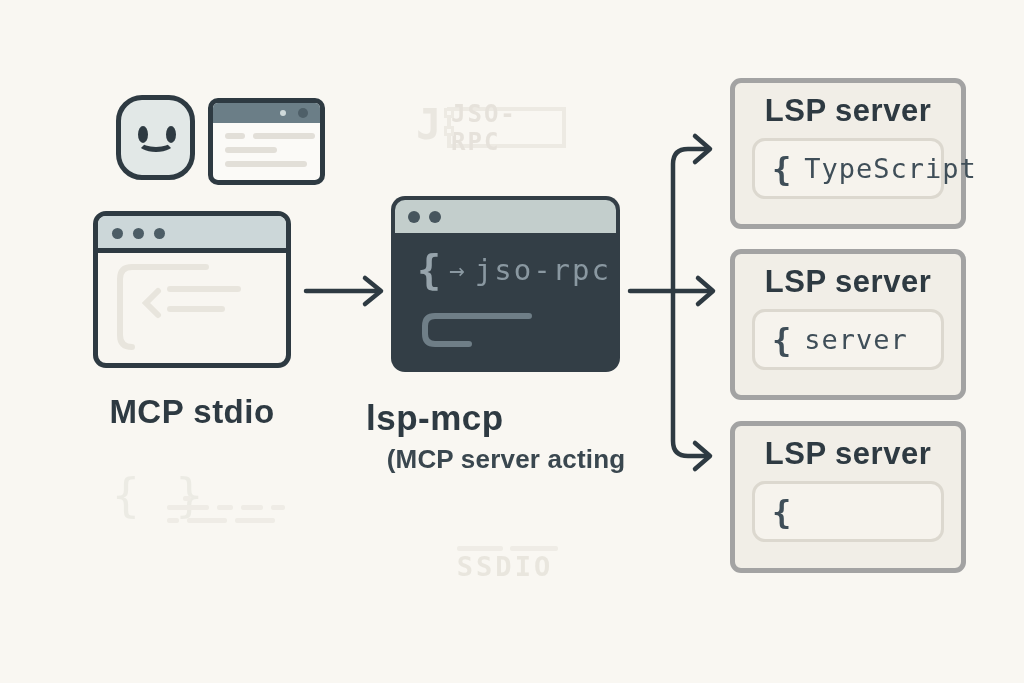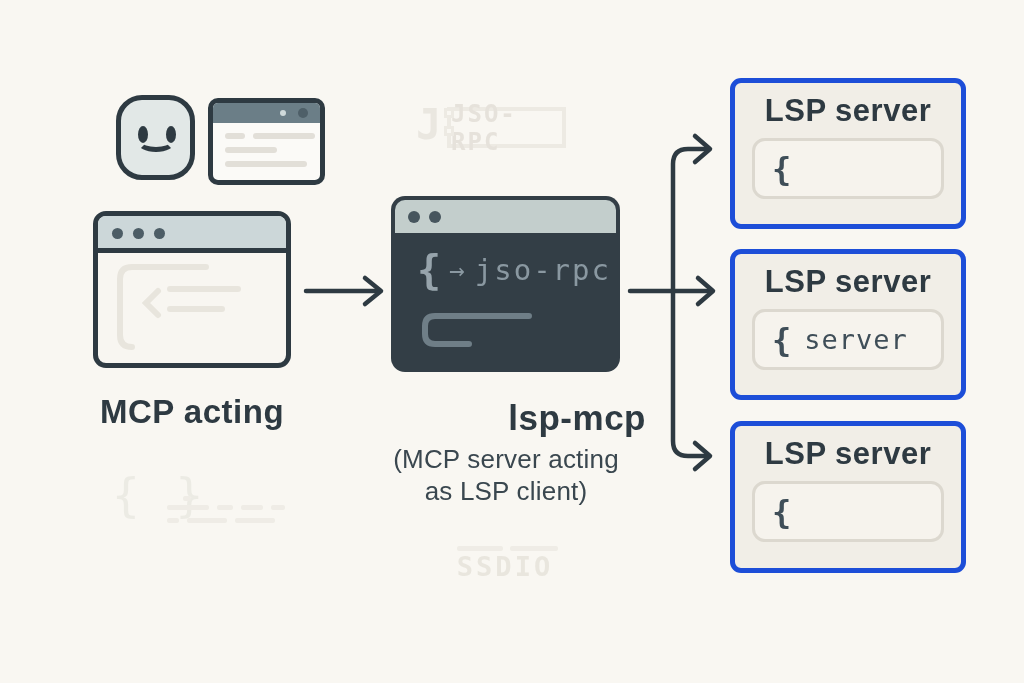--- a/index.html
+++ b/index.html
@@ -37,39 +37,39 @@
   .term { left:391px; top:196px; width:229px; height:176px; background:#333e46; border-radius:14px; }
   .term .head { position:absolute; left:4px; right:4px; top:4px; height:33px; background:#c3cecc;
                 border-radius:10px 10px 0 0; }
   .term .dot { position:absolute; top:11px; width:12px; height:12px; border-radius:50%; background:#47565e; }
   .term-line { position:absolute; left:26px; top:54px; display:flex; align-items:center;
                font-family:"DejaVu Sans Mono", monospace; color:#8a98a1; }
   .term-line .brace { font-size:40px; color:#97a4ac; font-weight:bold; line-height:1; }
   .term-line .tarrow { font-size:26px; margin:0 10px 0 8px; }
   .term-line .code { font-size:29px; letter-spacing:2px; }
 
-  .lspmcp-label { left:366px; top:398px; width:280px; text-align:right; font-size:35px; }
+  .lspmcp-label { left:366px; top:398px; width:280px; text-align:left; font-size:35px; }
   .lspmcp-sub { left:346px; top:443px; width:320px; text-align:center; font-size:26px;
-                font-weight:normal; color:#3a474f; line-height:32px; letter-spacing:0.2px; }
+                font-weight:bold; color:#3a474f; line-height:32px; letter-spacing:0.2px; }
 
   
   .ghost-mono { font-family:"DejaVu Sans Mono", monospace; }
   .ghost-top-prefix { left:416px; top:100px; font-size:42px; color:#eae7e0; font-weight:bold; }
   .ghost-top-box { left:447px; top:107px; width:119px; height:41px; border:4px solid #edeae3;
                    display:flex; align-items:center; justify-content:center; }
   .ghost-top-box span { font-size:24px; font-weight:bold; letter-spacing:2px; color:#e6e2db; }
   .ghost-notch { background:#f9f7f2; border:3px solid #edeae3; width:10px; height:10px; }
   .ghost-braces { left:112px; top:468px; font-size:46px; color:#ecebe4; letter-spacing:4px; }
   .gdash { position:absolute; height:5px; border-radius:2px; background:#efece6; }
   .ghost-ssdio-text { left:430px; top:551px; width:150px; text-align:center; font-size:27px;
                       font-weight:bold; letter-spacing:3px; color:#e9e6de; }
 
   
   .server-box { left:730px; width:236px; height:151px; background:#f1eee7;
-                border:5px solid #1d4ed8; border-radius:11px; text-align:center; }
+                border:5px solid #a3a3a3; border-radius:11px; text-align:center; }
   .server-box .title { margin-top:10px; font-size:31px; font-weight:bold; color:#2e3a42; letter-spacing:0.5px; }
   .chip { margin:9px auto 0; width:192px; height:61px; background:#f6f3ed; border:3px solid #dcd8cf;
           border-radius:13px; display:flex; align-items:center; padding-left:17px;
           font-family:"DejaVu Sans Mono", monospace; color:#3f4e58; }
   .chip .brace { font-size:32px; font-weight:bold; line-height:1; }
   .chip .name { font-size:27px; margin-left:13px; letter-spacing:1px; }
 
   svg.overlay { position:absolute; left:0; top:0; pointer-events:none; }
 </style>
 </head>
@@ -124,60 +124,60 @@
     </div>
     <svg width="188" height="105" viewBox="0 0 188 105">
       <g stroke="#e8e5dd" stroke-width="6" fill="none" stroke-linecap="round">
         <path d="M108,14 H34 Q22,14 22,26 V82 Q22,94 34,94"></path>
         <path d="M60,38 L48,50 L60,62"></path>
         <path d="M72,36 H140"></path>
         <path d="M72,56 H124"></path>
       </g>
     </svg>
   </div>
-  <div class="abs label-main mcp-label">MCP acting</div>
+  <div class="abs label-main mcp-label">MCP stdio</div>
 
   <div class="abs term">
     <div class="head">
       <div class="dot" style="left:13px;"></div>
       <div class="dot" style="left:34px;"></div>
     </div>
     <div class="term-line">
       <span class="brace">{</span>
       <span class="tarrow">→</span>
       <span class="code">jso-rpc</span>
     </div>
     <svg class="abs" style="left:26px; top:112px;" width="120" height="50" viewBox="0 0 120 50">
       <path d="M112,8 H18 Q8,8 8,18 V26 Q8,36 18,36 H52" stroke="#6f7e87" stroke-width="6" fill="none" stroke-linecap="round" stroke-linejoin="round"></path>
     </svg>
   </div>
   <div class="abs label-main lspmcp-label">lsp-mcp</div>
   <div class="abs lspmcp-sub">
     <div>(MCP server acting</div>
-    <div>as LSP client)</div>
   </div>
 
   <div class="abs ghost-braces ghost-mono">{ }</div>
   <div class="gdash" style="left:183px; top:496px; width:8px;"></div>
   <div class="gdash" style="left:167px; top:505px; width:42px;"></div>
   <div class="gdash" style="left:217px; top:505px; width:16px;"></div>
   <div class="gdash" style="left:241px; top:505px; width:22px;"></div>
   <div class="gdash" style="left:271px; top:505px; width:14px;"></div>
   <div class="gdash" style="left:167px; top:518px; width:12px;"></div>
   <div class="gdash" style="left:187px; top:518px; width:40px;"></div>
   <div class="gdash" style="left:235px; top:518px; width:40px;"></div>
 
   <div class="gdash" style="left:457px; top:546px; width:46px;"></div>
   <div class="gdash" style="left:510px; top:546px; width:48px;"></div>
   <div class="abs ghost-ssdio-text ghost-mono">SSDIO</div>
 
   <div class="abs server-box" style="top:78px;">
     <div class="title">LSP server</div>
     <div class="chip">
       <span class="brace">{</span>
+      <span class="name">TypeScript</span>
     </div>
   </div>
 
   <div class="abs server-box" style="top:249px;">
     <div class="title">LSP server</div>
     <div class="chip">
       <span class="brace">{</span>
       <span class="name">server</span>
     </div>
   </div>

